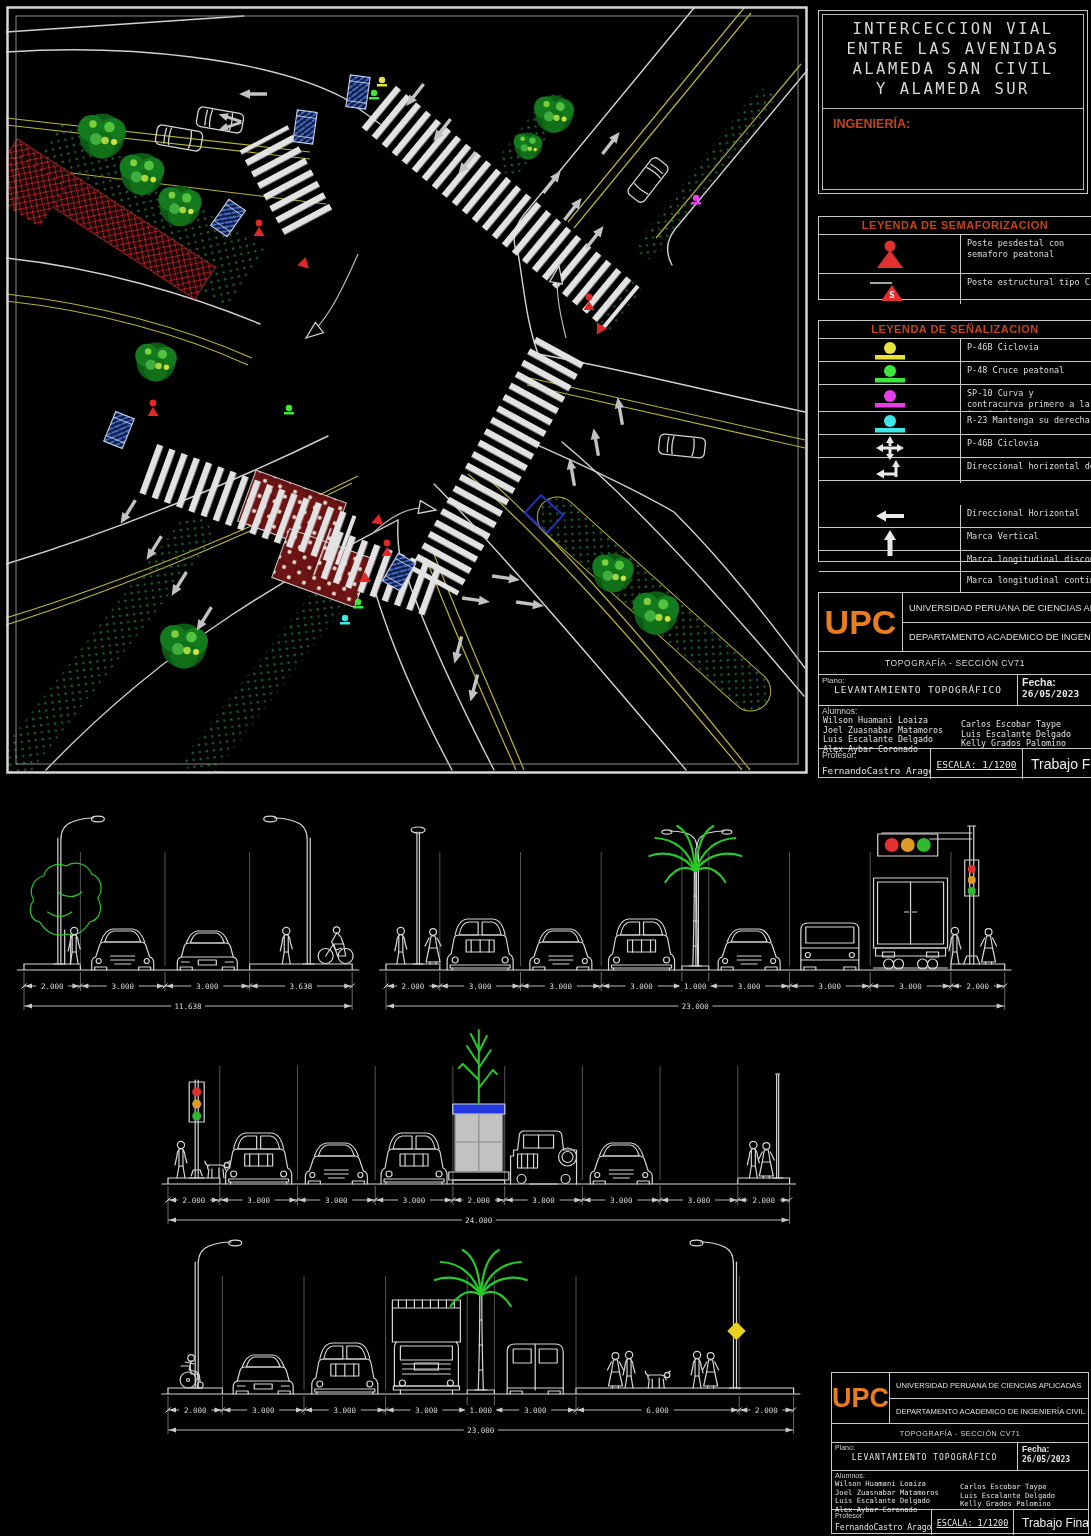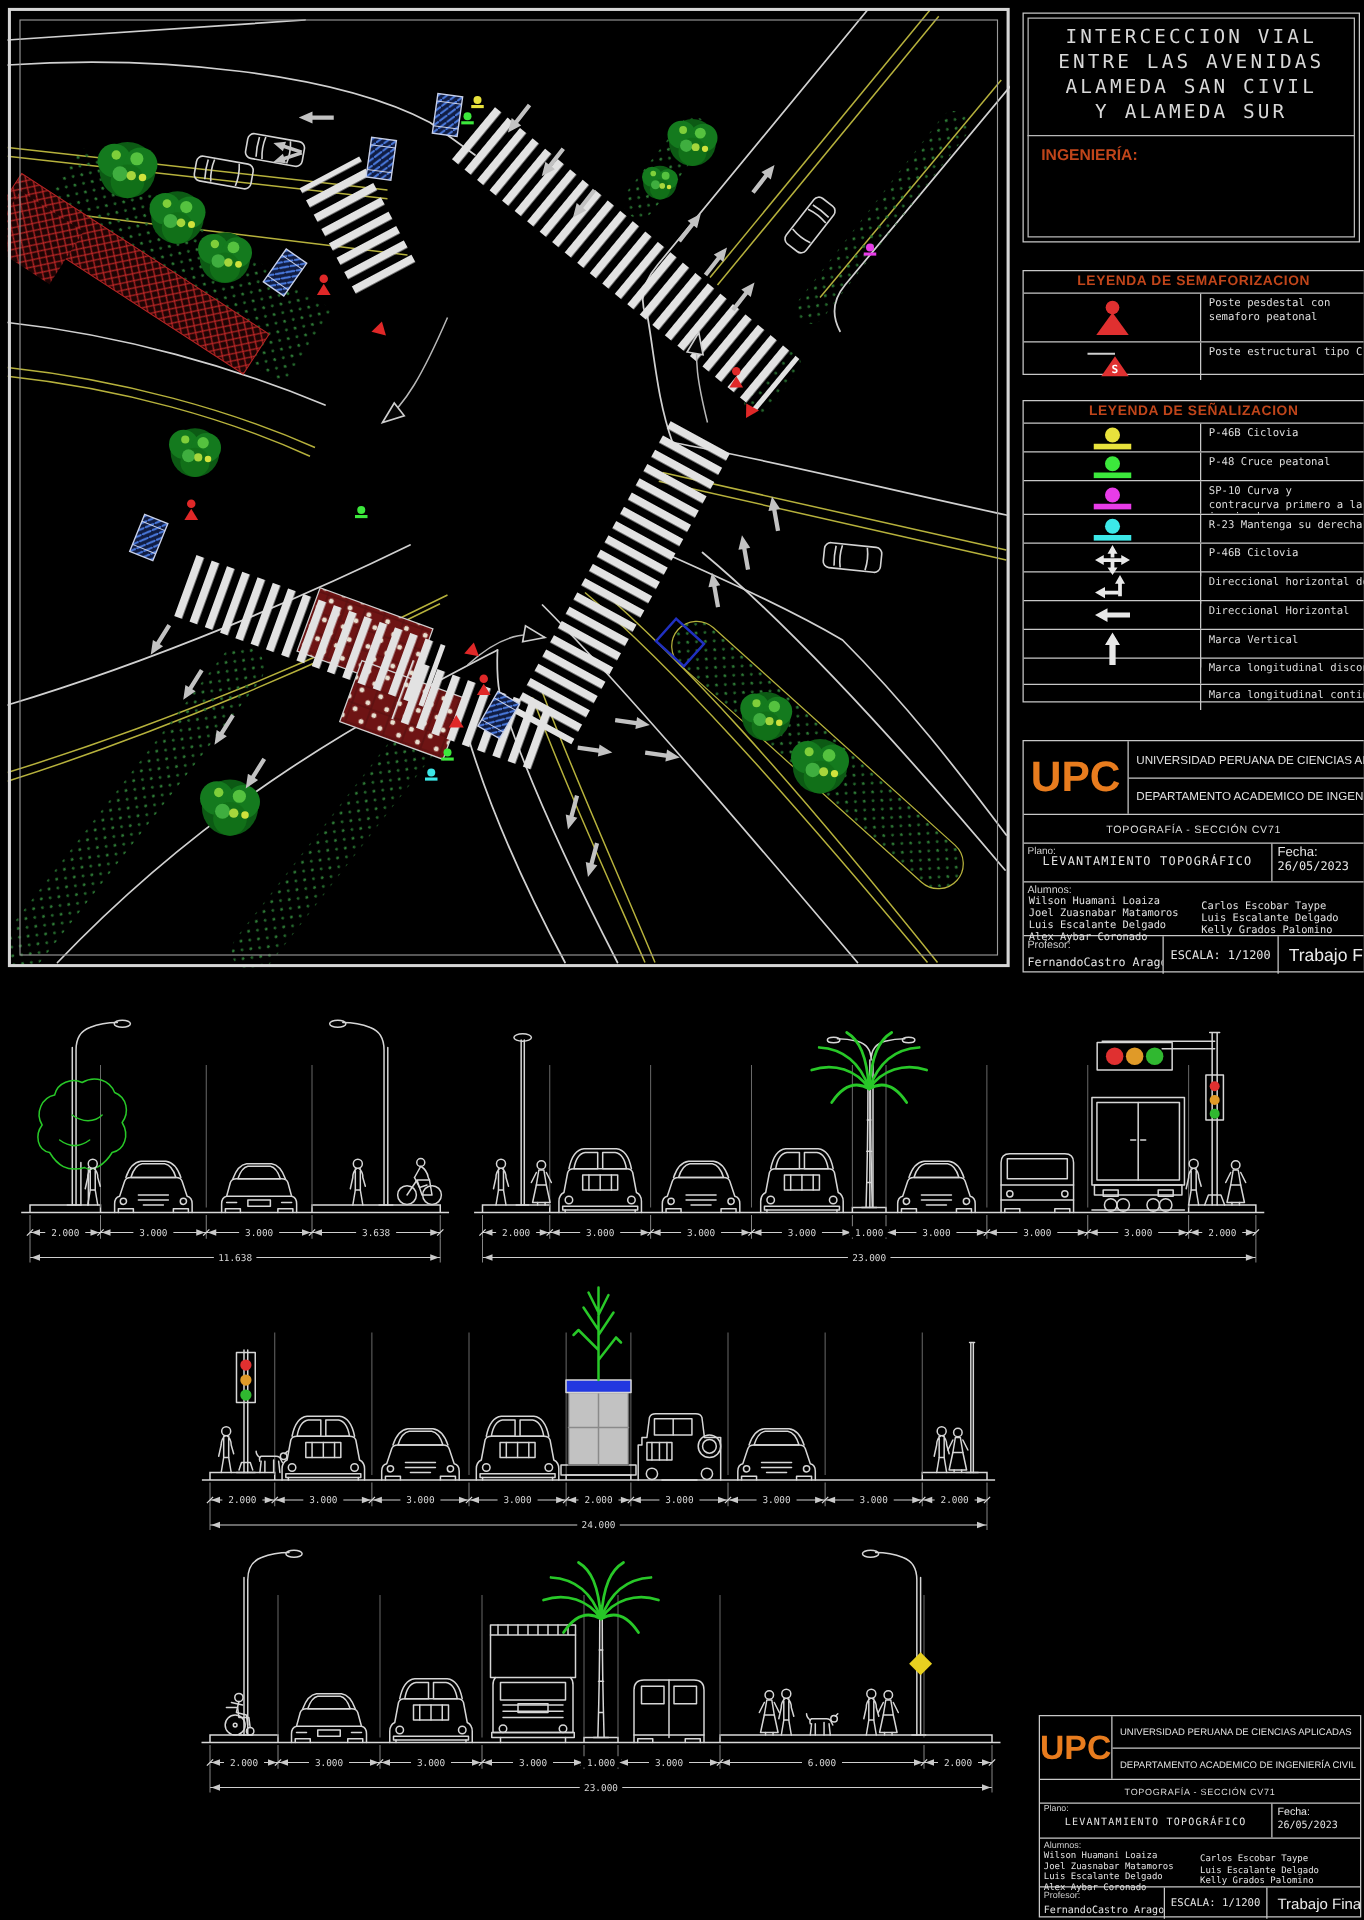--- a/index.html
+++ b/index.html
@@ -40,28 +40,28 @@
   .upc-uni div{padding-left:6px;font-family:"Liberation Sans",sans-serif;color:#e0e0e0;
                white-space:nowrap;overflow:hidden;display:flex;align-items:center;}
   .cell{overflow:hidden;white-space:nowrap;}
   .b-r{border-right:1px solid #c8c8c8;}
   .b-b{border-bottom:1px solid #c8c8c8;}
   .sec-line{text-align:center;font-family:"Liberation Sans",sans-serif;color:#dcdcdc;
             display:flex;align-items:center;justify-content:center;letter-spacing:.6px;}
   .plano-cell{position:relative;}
   .mini-label{position:absolute;left:3px;top:1px;font-family:"Liberation Sans",sans-serif;color:#cfcfcf;}
   .plano-val{position:absolute;left:0;right:0;top:9px;text-align:center;letter-spacing:1px;color:#e4e4e4;}
-  .fecha-cell{position:relative;font-family:"Liberation Sans",sans-serif;}
+  .fecha-cell{position:relative;font-family:"Liberation Sans",sans-serif;font-weight:bold;}
   .fecha-lab{position:absolute;left:4px;top:1px;color:#e4e4e4;}
   .fecha-val{position:absolute;left:4px;top:13px;font-family:"DejaVu Sans Mono",monospace;color:#e4e4e4;text-align:right;}
   .alum-cell{position:relative;}
   .names{position:absolute;color:#e0e0e0;}
   .prof-cell{position:relative;}
   .prof-val{position:absolute;left:3px;bottom:3px;color:#e4e4e4;}
-  .escala{display:flex;align-items:center;justify-content:center;color:#e4e4e4;}
+  .escala{display:flex;align-items:center;justify-content:center;color:#e4e4e4;text-decoration:underline;}
   .trabajo{display:flex;align-items:center;padding-left:8px;font-family:"Liberation Sans",sans-serif;
            color:#ececec;}
   
   #upc-top .upc-row1{grid-template-columns:84px 1fr;height:58px;}
   #upc-top .upc-logo{font-size:34px;}
   #upc-top .upc-uni div{height:28px;font-size:9.3px;}
   #upc-top .upc-row2{height:22px;font-size:8.5px;}
   #upc-top .upc-row3{grid-template-columns:1fr 73px;height:30px;}
   #upc-top .mini-label{font-size:8px;}
   #upc-top .plano-val{font-size:9.5px;}
@@ -648,21 +648,21 @@
         <div class="leg-sym">
           <svg width="36" height="25" viewBox="0 0 36 25">
             <g fill="#e8e8e8">
               <path d="M24,2 L28,9 H25.5 V19 H22.5 V9 H20 Z"></path>
               <path d="M4,16 L12,11.5 V14.5 H23 V17.5 H12 V20.5 Z"></path>
             </g>
           </svg>
         </div>
         <div class="leg-lab">Direccional horizontal derecha</div>
       </div>
-      <div class="leg-row" style="height: 22px;">
+      <div class="leg-row" style="height: 22px; margin-top: 24px;">
         <div class="leg-sym">
           <svg width="36" height="18" viewBox="0 0 36 18">
             <path d="M4,9 L14,3.5 V7 H32 V11 H14 V14.5 Z" fill="#e8e8e8"></path>
           </svg>
         </div>
         <div class="leg-lab">Direccional Horizontal</div>
       </div>
       <div class="leg-row" style="height: 22px;">
         <div class="leg-sym">
           <svg width="20" height="30" viewBox="0 0 20 30">

